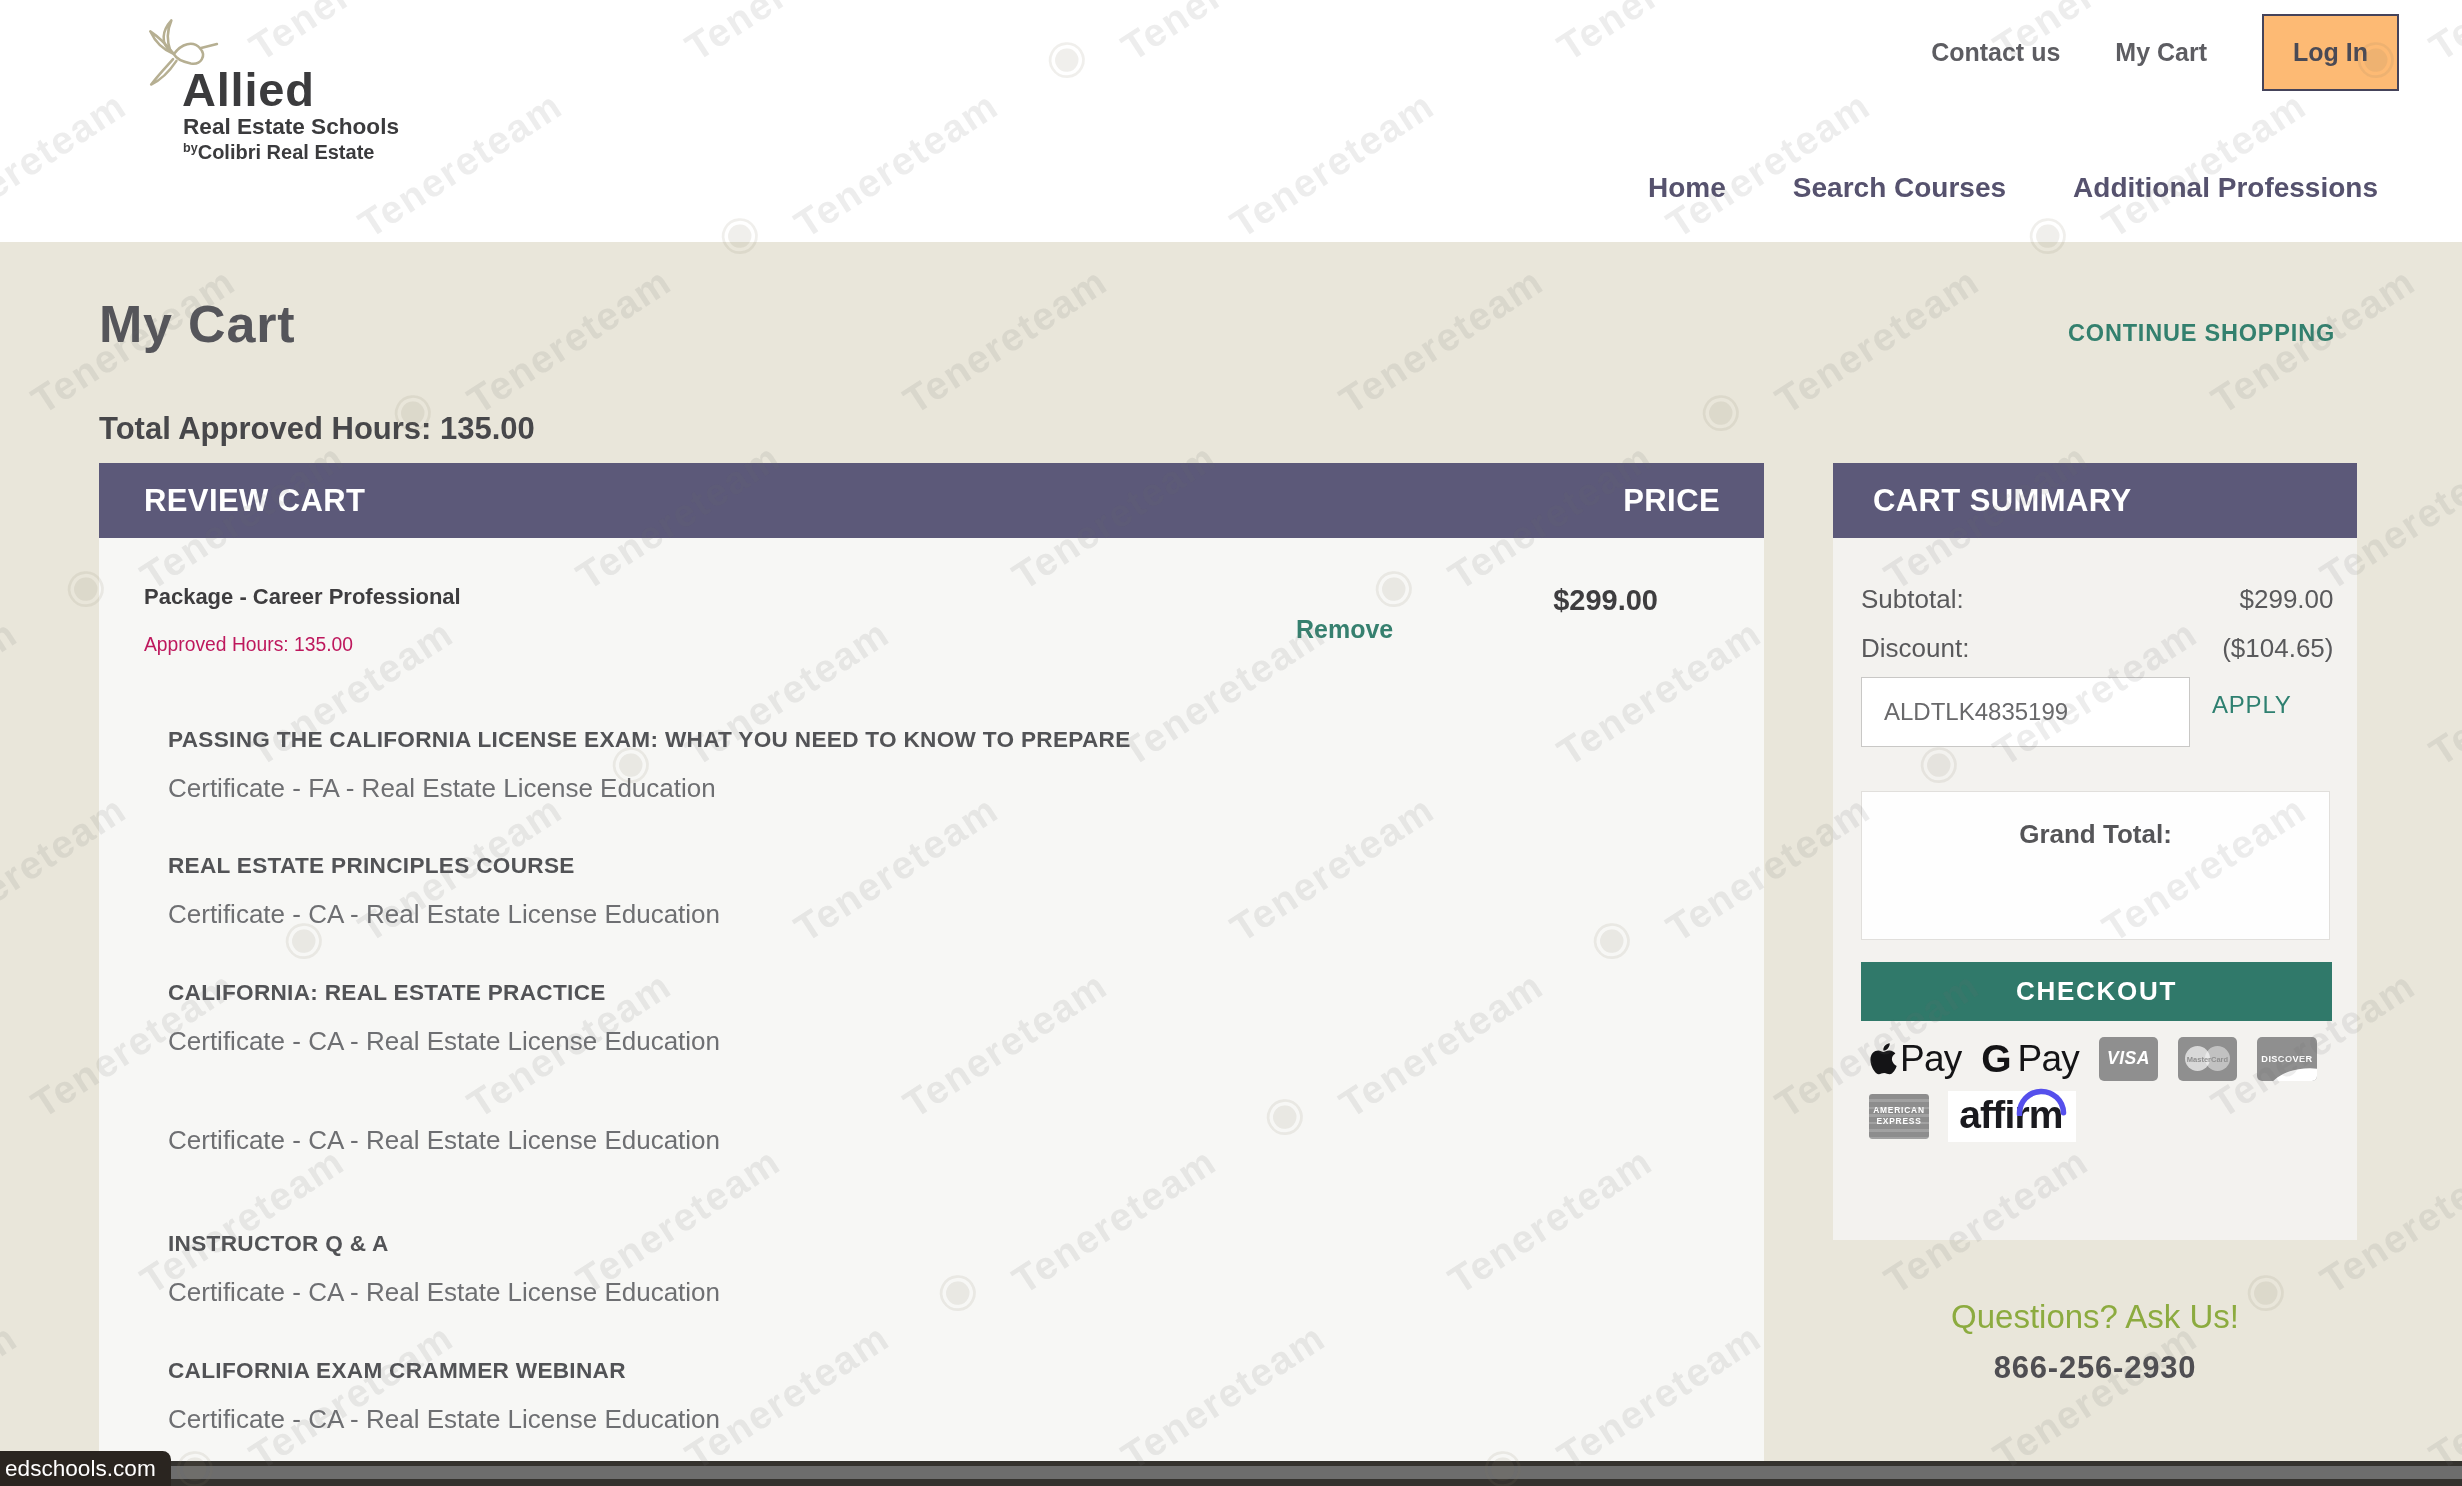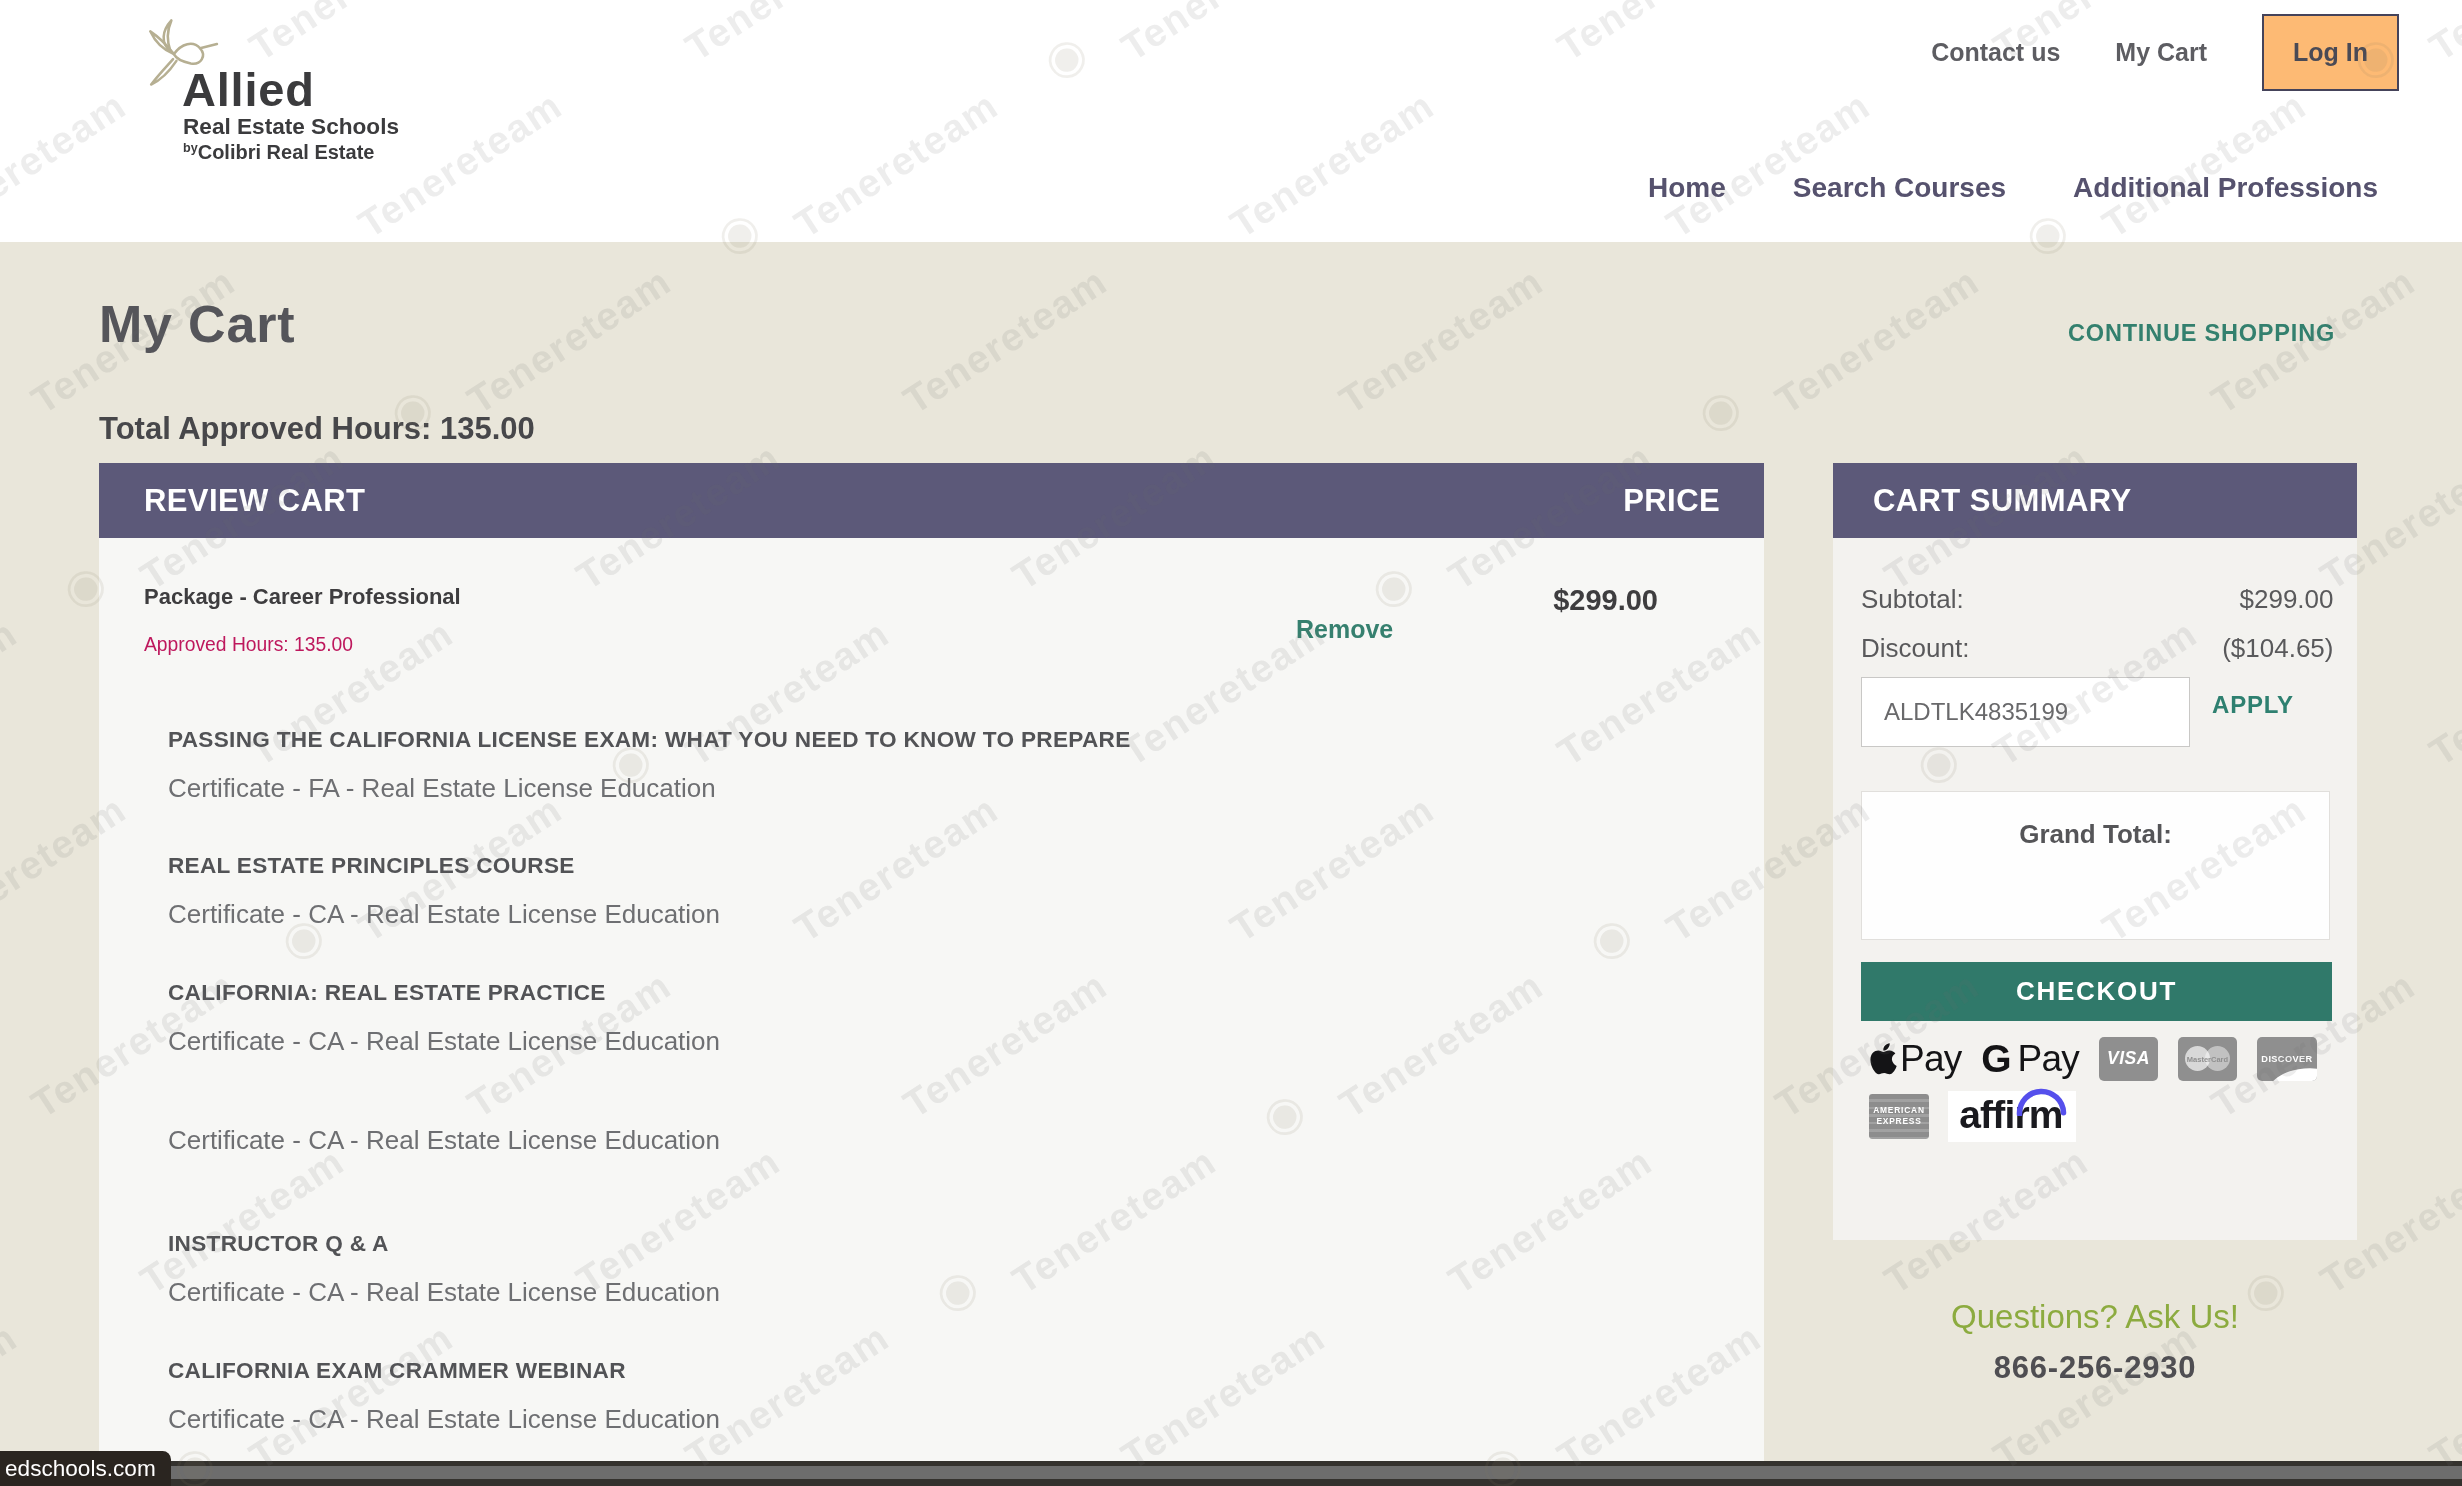--- a/index.html
+++ b/index.html
@@ -49,21 +49,21 @@
   
   .summary-header { position:absolute; left:1833px; top:463px; width:524px; height:75px; background:#5c5979;
                     display:flex; align-items:center; padding-left:40px; }
   .summary-header .ph-label { color:#fff; font-size:31px; font-weight:800; letter-spacing:0.4px; }
   .summary-panel { position:absolute; left:1833px; top:538px; width:524px; height:702px; background:#f3f2ef; }
   .sum-label { position:absolute; left:28px; font-size:26px; color:#59595b; }
   .sum-value { position:absolute; right:23.5px; font-size:26px; color:#59595b; }
   .coupon-input { position:absolute; left:28px; top:139px; width:329px; height:70px; background:#fff;
                   border:1.7px solid #c9c8c6; font-family:"Liberation Sans",sans-serif;
                   font-size:24px; color:#69696b; padding-left:22px; outline:none; }
-  .apply-link { position:absolute; left:379px; top:153px; font-size:24px; font-weight:700; letter-spacing:0.8px; color:#2e8070; cursor:pointer; }
+  .apply-link { position:absolute; left:379px; top:153px; font-size:24px; font-weight:400; letter-spacing:0.8px; color:#2e8070; cursor:pointer; }
   .gt-box { position:absolute; left:28px; top:253px; width:469px; height:149px; background:#fefefe;
             border:1.7px solid #e1dfdc; text-align:center; }
   .gt-label { margin-top:27px; font-size:26px; font-weight:700; color:#555558; }
   .gt-value { margin-top:3.4px; font-size:55px; font-weight:800; color:#58585b; letter-spacing:0.8px; }
   .checkout-btn { position:absolute; left:28px; top:424px; width:471px; height:59px; background:#30796a;
                   display:flex; align-items:center; justify-content:center;
                   color:#fff; font-size:26px; font-weight:800; letter-spacing:1.7px; cursor:pointer; }
   .pay-row { position:absolute; left:36px; display:flex; align-items:center; }
   .pay-row.r1 { top:498px; gap:20px; height:45px; }
   .pay-row.r2 { top:555px; gap:18.5px; height:47px; }

